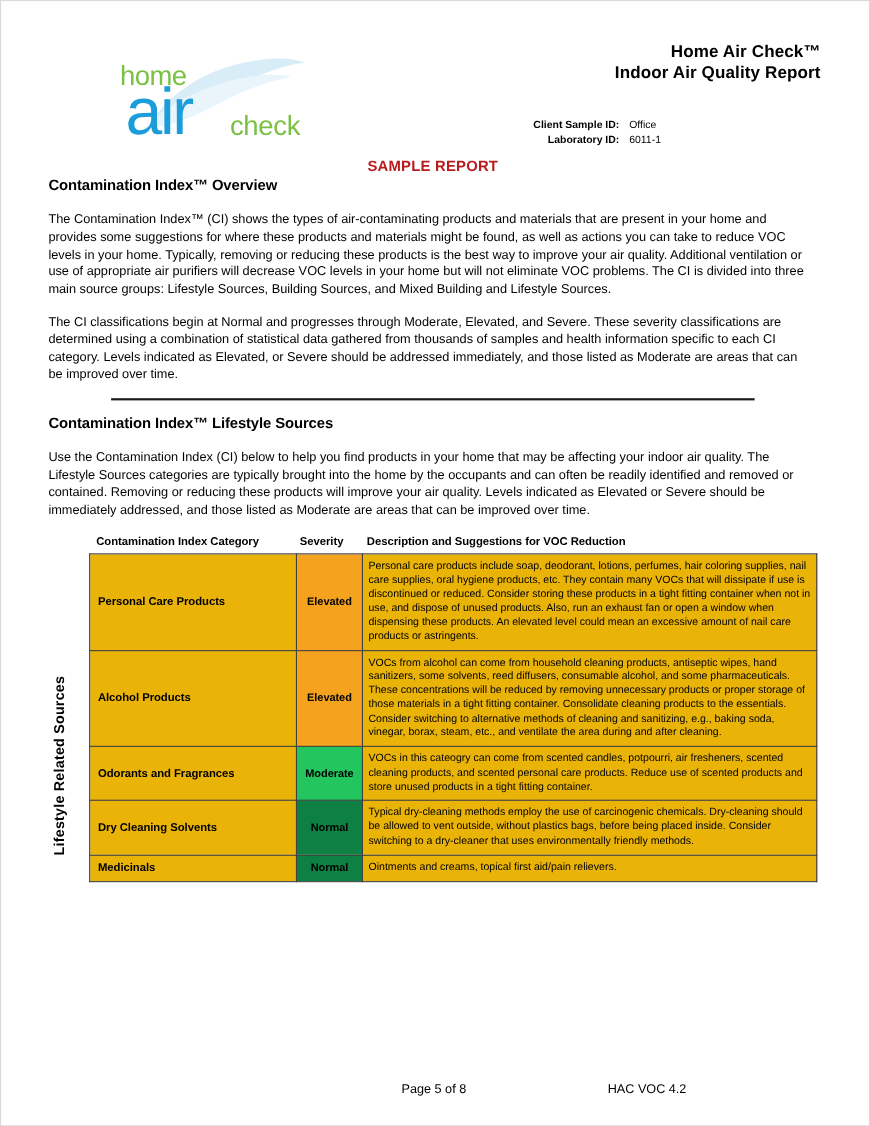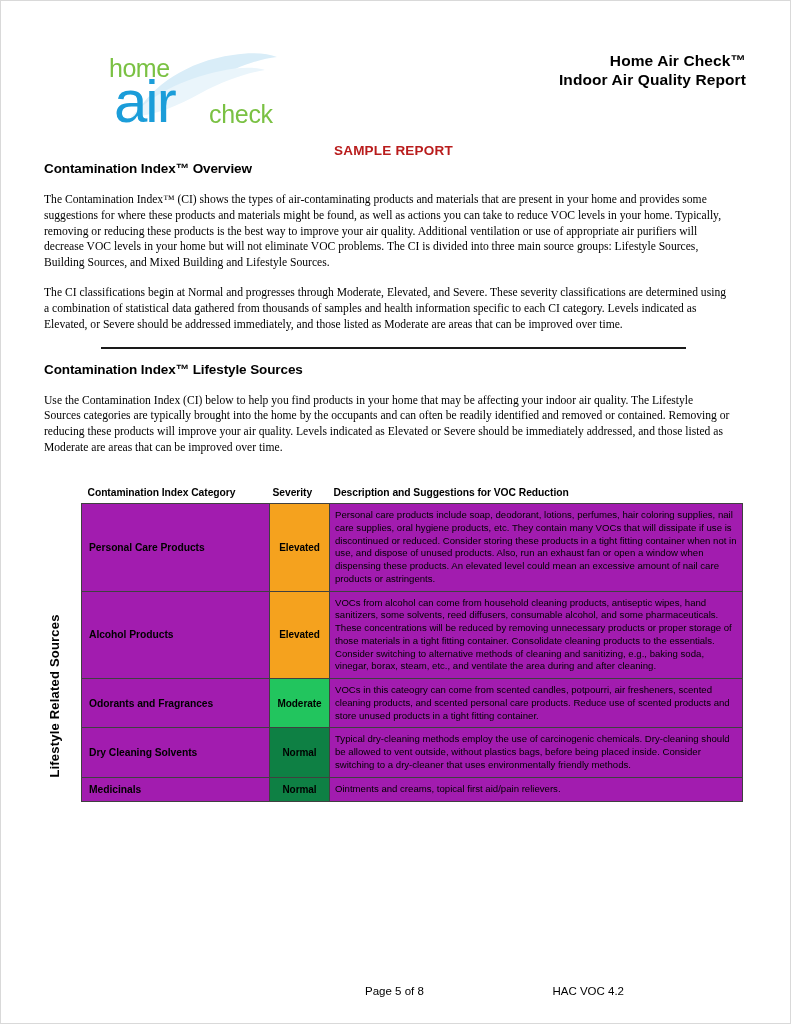--- a/index.html
+++ b/index.html
@@ -34,21 +34,21 @@
     left: 100px;
     top: 20px;
     width: 200px;
     height: 100px;
   }
   .logo-svg { display: block; }
 
   .title-block {
     position: absolute;
     right: 46px;
-    top: 32px;
+    top: 19px;
     text-align: right;
     line-height: 1.25;
   }
   .title-line {
     font-size: 15.5px;
     font-weight: bold;
     letter-spacing: 0.1px;
     white-space: nowrap;
   }
 
@@ -90,21 +90,20 @@
     font-size: 13.5px;
     font-weight: bold;
     margin: 0 0 16px 0;
     letter-spacing: -0.1px;
   }
   p.body-text {
     font-size: 11.6px;
     line-height: 1.365;
     margin: 0 18px 14px 0;
     text-align: left;
-    font-family: Liberation Serif, serif;
   }
   .rule {
     width: 585px;
     height: 0;
     border-top: 2px solid #1a1a1a;
     margin: 11px 0 13px 57px;
   }
   .sec2 { margin-top: 0; }
 
   
@@ -155,21 +154,21 @@
     vertical-align: bottom;
     letter-spacing: -0.05px;
   }
   table.ci thead th.h-cat { padding-left: 6px; }
   table.ci thead th.h-sev { padding-left: 3px; }
   table.ci thead th.h-desc { padding-left: 4px; }
 
   table.ci tbody td {
     border: 1px solid #404040;
     vertical-align: middle;
-    background: #a21caf;
+    background: #eab308;
   }
   td.cat {
     font-size: 10.3px;
     font-weight: bold;
     padding: 6px 6px 6px 7px;
     letter-spacing: -0.05px;
   }
   td.sev {
     font-size: 10px;
     font-weight: bold;
@@ -221,20 +220,30 @@
         <text x="13" y="83" font-family="'Liberation Sans', sans-serif" font-size="60" fill="#1B9DD9" letter-spacing="-2">air</text>
         <text x="108" y="84" font-family="'Liberation Sans', sans-serif" font-size="25" fill="#7AC143" letter-spacing="-0.3">check</text>
       </svg>
     </div>
 
     <div class="title-block">
       <div class="title-line">Home Air Check™</div>
       <div class="title-line">Indoor Air Quality Report</div>
     </div>
 
+    <div class="idblock">
+      <div class="idrow">
+        <div class="idlabel">Client Sample ID:</div>
+        <div class="idvalue">Office</div>
+      </div>
+      <div class="idrow">
+        <div class="idlabel">Laboratory ID:</div>
+        <div class="idvalue">6011-1</div>
+      </div>
+    </div>
 
     <div class="sample-report" style="color: #b91c1c;">SAMPLE REPORT</div>
   </div>
 
   <div class="content">
     <h2 class="section">Contamination Index™ Overview</h2>
     <p class="body-text">The Contamination Index™ (CI) shows the types of air-contaminating products and materials that are present in your home and provides some suggestions for where these products and materials might be found, as well as actions you can take to reduce VOC levels in your home. Typically, removing or reducing these products is the best way to improve your air quality. Additional ventilation or use of appropriate air purifiers will decrease VOC levels in your home but will not eliminate VOC problems. The CI is divided into three main source groups: Lifestyle Sources, Building Sources, and Mixed Building and Lifestyle Sources.</p>
     <p class="body-text">The CI classifications begin at Normal and progresses through Moderate, Elevated, and Severe. These severity classifications are determined using a combination of statistical data gathered from thousands of samples and health information specific to each CI category. Levels indicated as Elevated, or Severe should be addressed immediately, and those listed as Moderate are areas that can be improved over time.</p>
 
     <div class="rule"></div>

